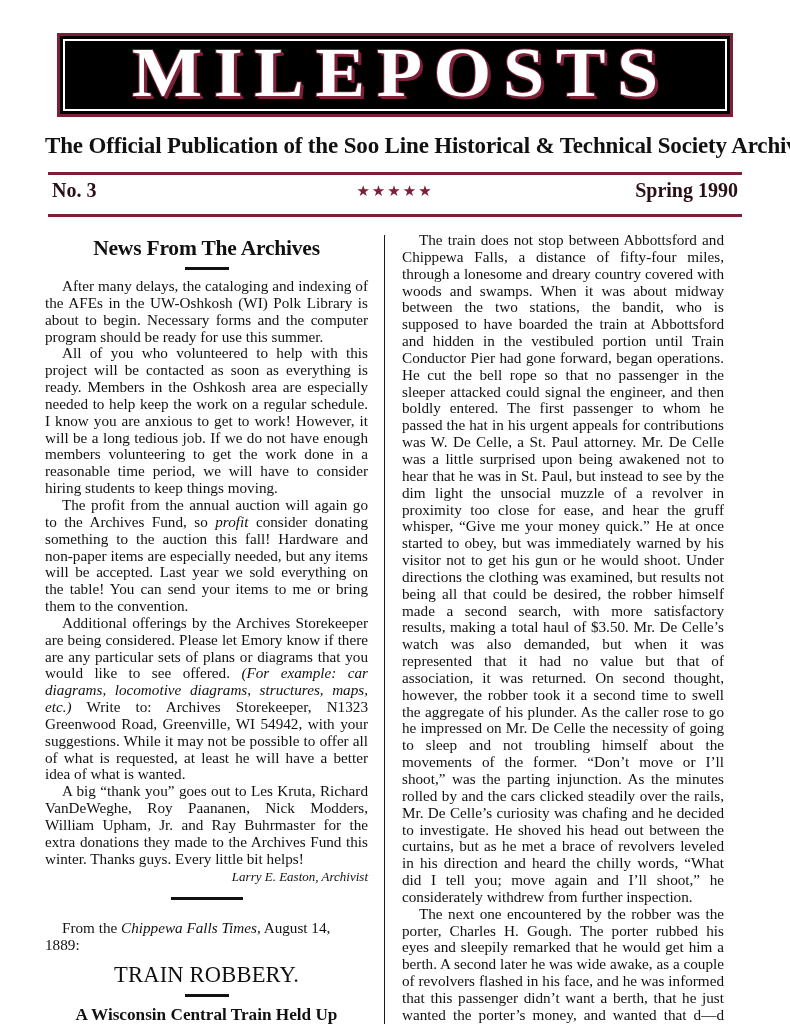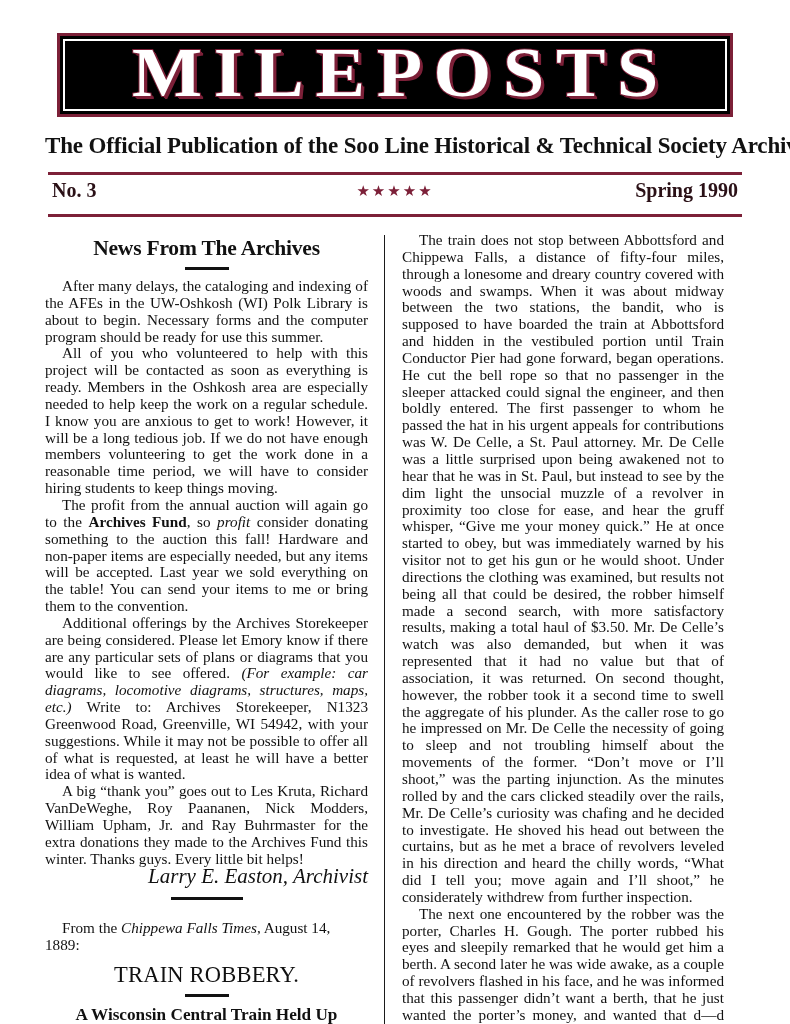--- a/index.html
+++ b/index.html
@@ -162,33 +162,33 @@
   }
   .rule-section {
     width: 72px;
     height: 3px;
     background: #111111;
     margin: 12px auto 12px auto;
   }
   .byline {
     text-align: right;
     font-style: italic;
-    font-size: 21px;
+    font-size: 13px;
     line-height: 17px;
     margin: 0;
   }
   .source-line {
     font-size: 15.2px;
     line-height: 17px;
     margin: 0 0 9px 0;
     text-align: left;
   }
   .gap-sm { height: 7px; }
   i, em { font-style: italic; }
-  b, strong { font-weight: bold; }
+  b, strong { font-weight: normal; }
 </style>
 </head>
 <body>
 
 <div class="page">
 
   <div class="masthead">
     <div class="masthead-inner">
       <div class="masthead-title">MILEPOSTS</div>
     </div>

